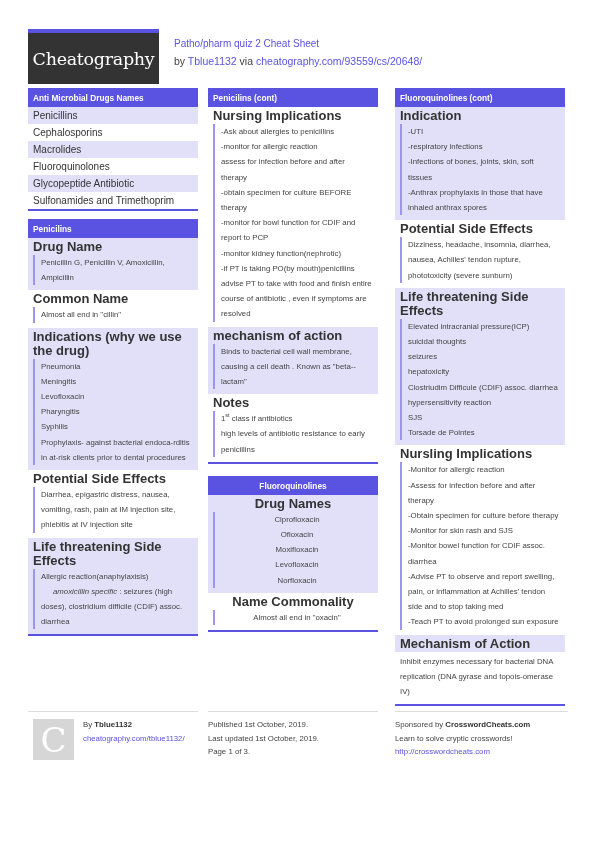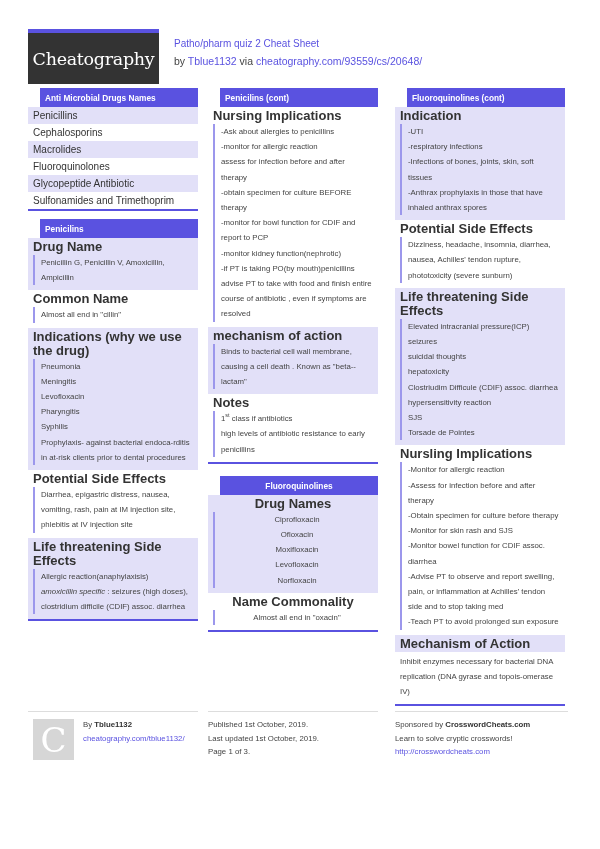--- a/index.html
+++ b/index.html
@@ -12,34 +12,34 @@
   .title { position: absolute; left: 146px; top: 9px; font-size: 10px; color: #5a52e0; white-space: nowrap; }
   .byline { position: absolute; left: 146px; top: 26px; font-size: 10.5px; color: #444; white-space: nowrap; }
   .byline .lnk { color: #5a52e0; }
 
   .col { position: absolute; top: 88px; width: 170px; }
   .col1 { left: 28px; }
   .col2 { left: 208px; }
   .col3 { left: 395px; }
 
   .block { border-bottom: 2px solid #5a52e0; margin-bottom: 8px; }
-  .block-title { background: #5a52e0; color: #ffffff; font-weight: bold; font-size: 8.3px; padding: 5px 5px; height: 19px; line-height: 10px; margin-left: 12px; }
+  .block-title { background: #5a52e0; color: #ffffff; font-weight: bold; font-size: 8.3px; padding: 5px 5px; height: 19px; line-height: 10px; }
 
   .row { font-size: 10px; line-height: 15px; padding: 1px 5px; color: #333; }
   .row.alt { background: #e2e0f8; }
   .row.white { background: #ffffff; }
 
   .sec { padding: 2px 5px 3px 5px; }
   .sec.alt { background: #e2e0f8; }
   .sec.white { background: #ffffff; }
   .sec-title { font-weight: bold; font-size: 13px; line-height: 14px; color: #333; padding-bottom: 1px; }
   .sec-body { border-left: 2px solid #9c97ec; padding-left: 6px; font-size: 7.8px; line-height: 15.2px; color: #444; margin-bottom: 2px; }
   .sec-body.noborder { border-left: none; padding-left: 0; }
   .sec-body div { }
-  .italic { font-style: italic; }
+  .italic { font-style: italic; margin-left: 12px; }
   sup { font-size: 5.5px; vertical-align: super; line-height: 0; }
 
   .footer { position: absolute; top: 711px; left: 28px; width: 540px; height: 60px; }
   .fcol { position: absolute; top: 0; border-top: 1px solid #dddddd; padding-top: 6px; font-size: 7.8px; line-height: 13.5px; color: #444; }
   .fcol1 { left: 0; width: 170px; }
   .fcol2 { left: 180px; width: 170px; }
   .fcol3 { left: 367px; width: 173px; }
   .avatar { position: absolute; left: 5px; top: 7px; width: 41px; height: 41px; background: #d6d6d6; display: flex; align-items: center; justify-content: center; }
   .avatar span { font-family: "DejaVu Serif", serif; color: #ffffff; font-size: 34px; line-height: 1; }
   .fby { position: absolute; left: 55px; top: 6px; white-space: nowrap; }
@@ -180,22 +180,22 @@
     <div class="sec white">
       <div class="sec-title">Potential Side Effects</div>
       <div class="sec-body">
         <div>Dizziness, headache, insomnia, diarrhea, nausea, Achilles' tendon rupture, phototoxicity (severe sunburn)</div>
       </div>
     </div>
     <div class="sec alt">
       <div class="sec-title">Life threatening Side Effects</div>
       <div class="sec-body">
         <div>Elevated intracranial pressure(ICP)</div>
+        <div>suicidal thoughts</div>
         <div>seizures</div>
-        <div>suicidal thoughts</div>
         <div>hepatoxicity</div>
         <div>Clostriudim Difficule (CDIF) assoc. diarrhea</div>
         <div>hypersensitivity reaction</div>
         <div>SJS</div>
         <div>Torsade de Pointes</div>
       </div>
     </div>
     <div class="sec white">
       <div class="sec-title">Nursling Implications</div>
       <div class="sec-body">

